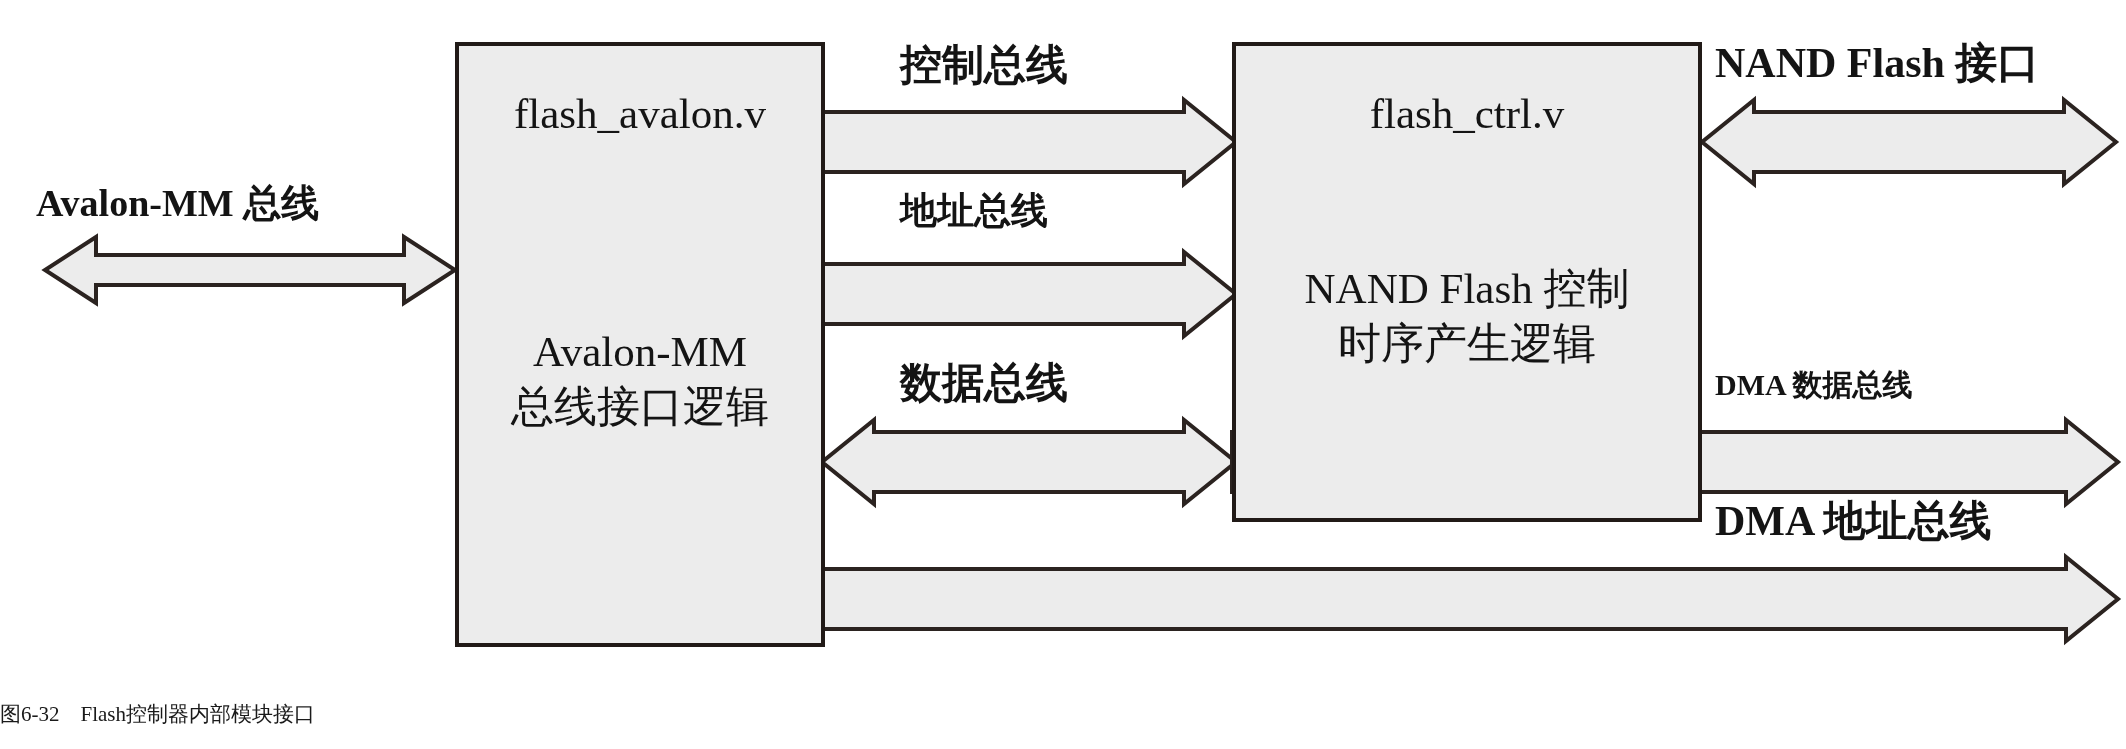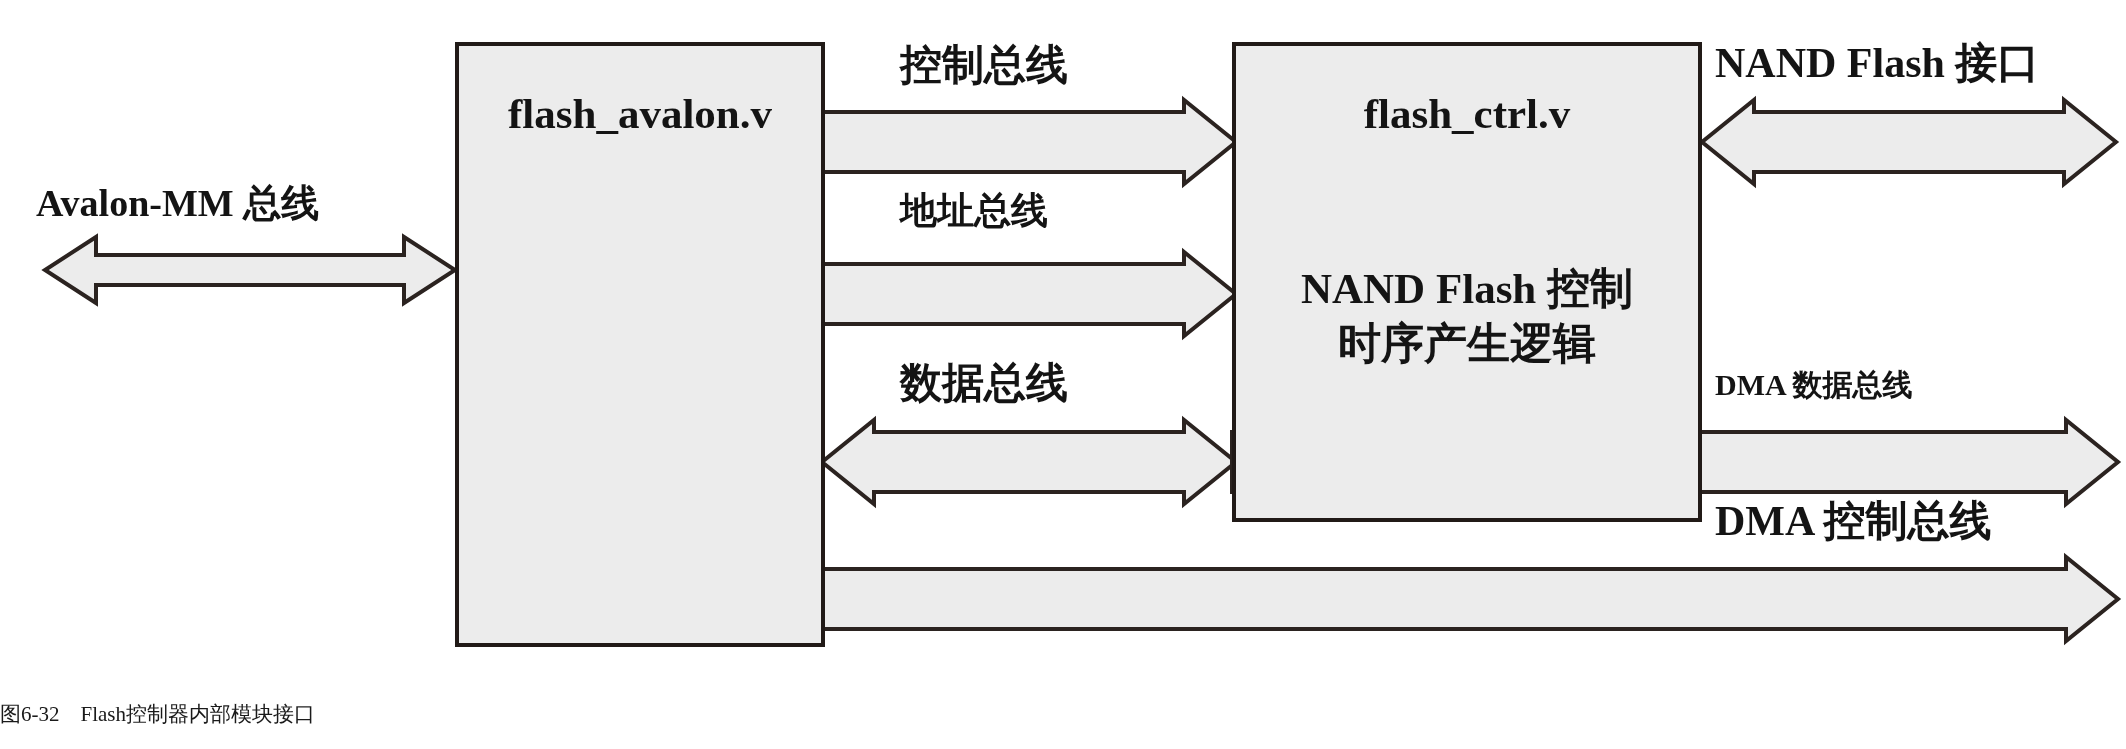--- a/index.html
+++ b/index.html
@@ -27,21 +27,20 @@
   }
   .box-text {
     position: absolute;
     left: 0;
     width: 100%;
     text-align: center;
     font-family: "Liberation Serif", "DejaVu Serif", serif;
     line-height: 1.28;
     color: #141414;
     white-space: pre-line;
-    font-weight: bold;
   }
 
   
   .arrow-label {
     position: absolute;
     font-family: "Liberation Serif", "DejaVu Serif", serif;
     color: #141414;
     white-space: nowrap;
     line-height: 1;
     font-weight: bold;
@@ -72,20 +71,22 @@
 
   <div class="arrow" style="left:40px; top:224px; width:420px; height:92px;">
     <svg width="420" height="92" viewBox="0 0 420 92">
       <path class="shaft-fill" d="M 56 13 L 56 31 L 364 31 L 364 13 L 415 46 L 364 79 L 364 61 L 56 61 L 56 79 L 5 46 Z"></path>
     </svg>
   </div>
   <div class="arrow-label" style="left:36px; top:184px; font-size:38px;text-align:center;">Avalon-MM 总线</div>
 
   <div class="module-box" style="left:455px; top:42px; width:370px; height:605px;">
     <div class="box-text" style="top:40px; font-size:43px;">flash_avalon.v</div>
+    <div class="box-text" style="top:278px; font-size:43px;">Avalon-MM
+总线接口逻辑</div>
   </div>
 
   <div class="arrow" style="left:820px; top:98px; width:420px; height:88px;">
     <svg width="420" height="88" viewBox="0 0 420 88">
       <path class="shaft-fill" d="M 2 14 L 364 14 L 364 2 L 416 44 L 364 86 L 364 74 L 2 74 Z"></path>
     </svg>
   </div>
   <div class="arrow-label" style="left:900px; top:44px; font-size:42px;">控制总线</div>
 
   <div class="arrow" style="left:820px; top:250px; width:420px; height:88px;">
@@ -120,17 +121,17 @@
       <path class="shaft-fill" d="M 0 14 L 834 14 L 834 2 L 886 44 L 834 86 L 834 74 L 0 74 Z"></path>
     </svg>
   </div>
   <div class="arrow-label" style="left:1715px; top:370px; font-size:30px;">DMA 数据总线</div>
 
   <div class="arrow" style="left:820px; top:555px; width:1302px; height:88px;">
     <svg width="1302" height="88" viewBox="0 0 1302 88">
       <path class="shaft-fill" d="M 0 14 L 1246 14 L 1246 2 L 1298 44 L 1246 86 L 1246 74 L 0 74 Z"></path>
     </svg>
   </div>
-  <div class="arrow-label" style="left:1715px; top:500px; font-size:42px;">DMA 控制总线</div>
+  <div class="arrow-label" style="left:1715px; top:500px; font-size:42px;">DMA 地址总线</div>
 
   <div id="caption" style="top:700px; font-size:21px;">图6-32　Flash控制器内部模块接口</div>
 
 </div>
 
 </body></html>

